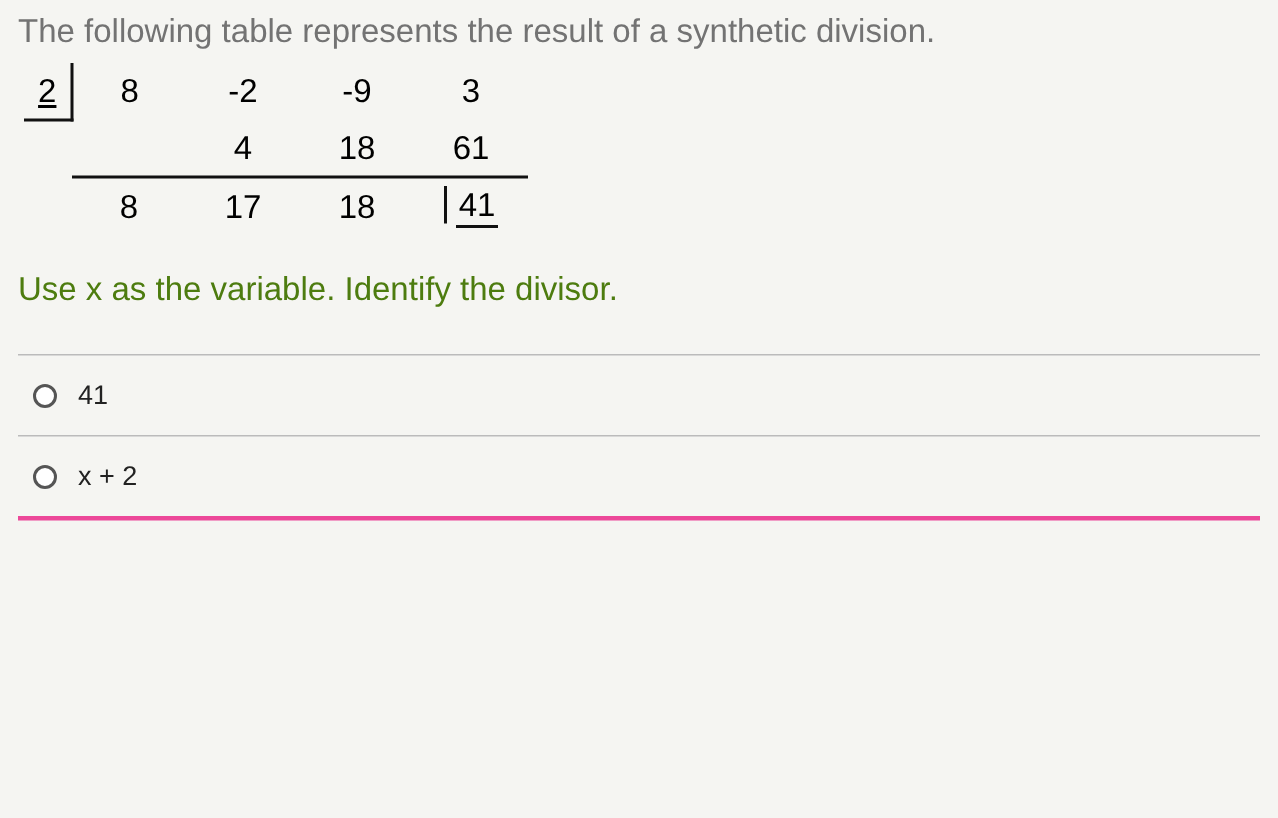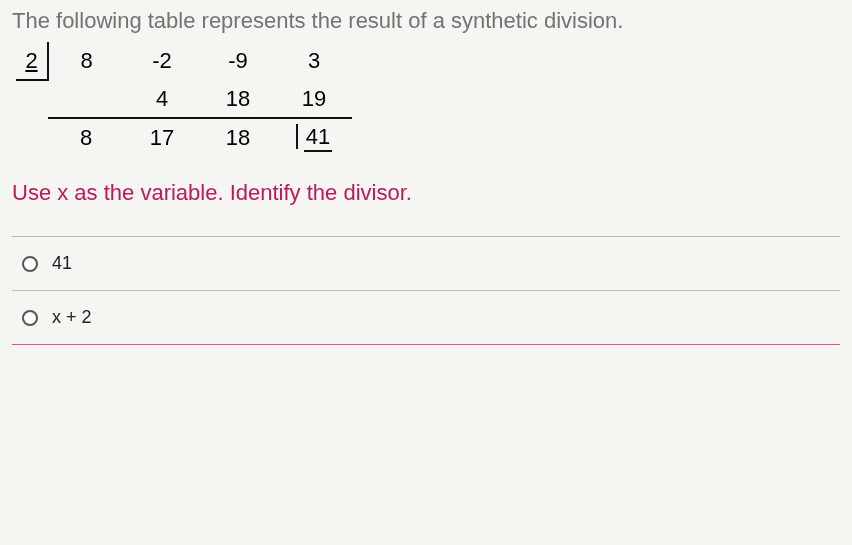--- a/index.html
+++ b/index.html
@@ -55,35 +55,35 @@
       border-left: 2px solid #111;
     }
     .remainder-under {
       border-bottom: 2px solid #111;
       display: inline-block;
       padding: 0 2px;
     }
     .prompt-text {
       font-size: 22px;
       margin-bottom: 30px;
-      color: #be185d;
+      color: #4d7c0f;
     }
     .options {
       margin-top: 12px;
     }
     .option-row {
       border-top: 1px solid #bbb;
       padding: 16px 4px 16px 10px;
       display: flex;
       align-items: center;
       font-size: 18px;
       color: #222;
     }
     .option-row:last-child {
-      border-bottom: 1px solid #ec4899;
+      border-bottom: 3px solid #ec4899;
       align-items: center;
     }
     .radio {
       width: 16px;
       height: 16px;
       border: 2px solid #555;
       border-radius: 50%;
       margin-right: 14px;
       flex-shrink: 0;
       background: #fff;
@@ -102,21 +102,21 @@
       <td>8</td>
       <td>-2</td>
       <td>-9</td>
       <td>3</td>
     </tr>
     <tr class="bottom-border-row">
       <td class="corner"></td>
       <td></td>
       <td>4</td>
       <td>18</td>
-      <td>19</td>
+      <td>61</td>
     </tr>
     <tr>
       <td class="corner"></td>
       <td>8</td>
       <td>17</td>
       <td>18</td>
       <td><span class="remainder-left">&nbsp;</span><span class="remainder-under">41</span></td>
     </tr>
   </tbody>
     </table>

